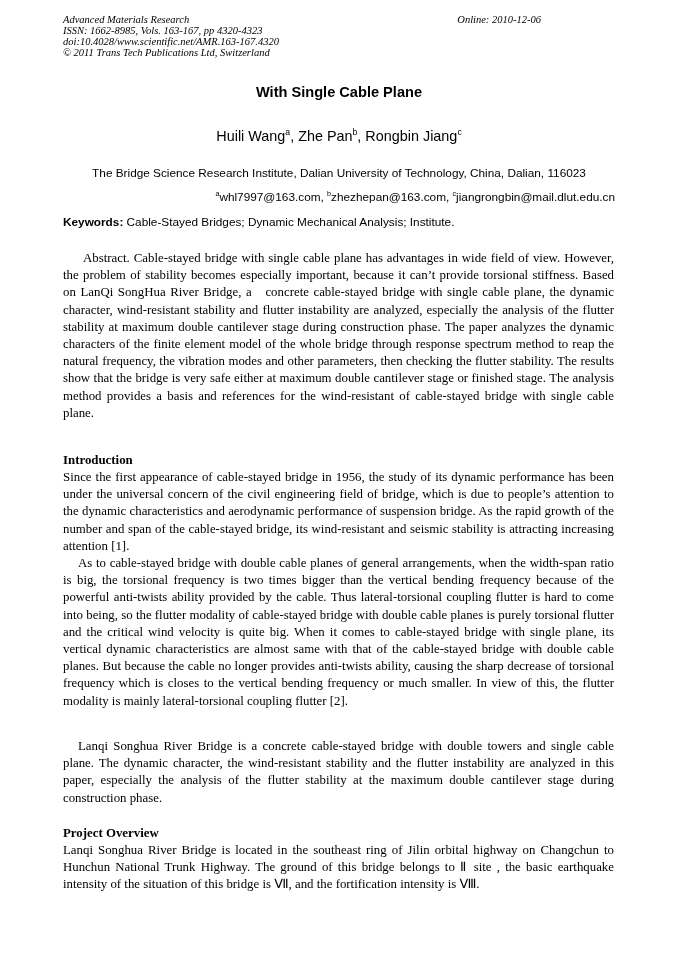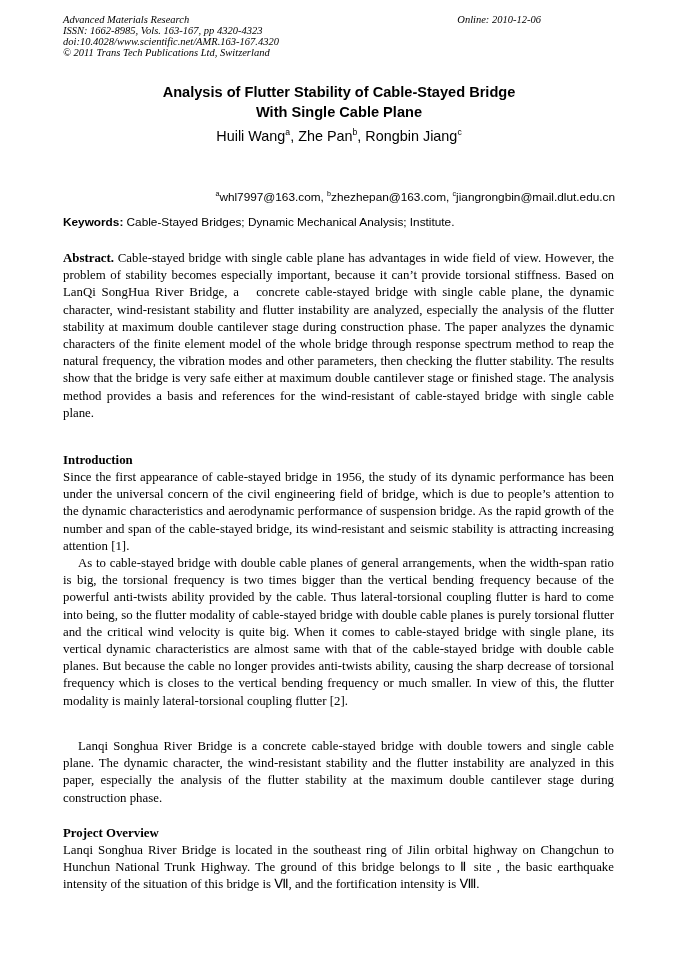--- a/index.html
+++ b/index.html
@@ -11,46 +11,46 @@
 
     .title { position: absolute; left: 63px; width: 552px; top: 82px; text-align: center; font-family: "Liberation Sans", sans-serif; font-weight: bold; font-size: 14.6px; line-height: 20px; }
     .authors { position: absolute; left: 63px; width: 552px; top: 126px; text-align: center; font-family: "Liberation Sans", sans-serif; font-size: 14.4px; line-height: 20px; }
     .authors sup, .emails sup { font-size: 0.6em; vertical-align: 0.7em; line-height: 0; }
     .affil { position: absolute; left: 63px; width: 552px; top: 165px; text-align: center; font-family: "Liberation Sans", sans-serif; font-size: 11.8px; line-height: 16px; }
     .emails { position: absolute; left: 63px; width: 552px; top: 189px; text-align: right; font-family: "Liberation Sans", sans-serif; font-size: 11.8px; line-height: 16px; }
     .keywords { position: absolute; left: 63px; width: 552px; top: 214px; font-family: "Liberation Sans", sans-serif; font-size: 11.8px; line-height: 16px; }
     .keywords b { font-weight: bold; text-align: center; }
 
     .para { position: absolute; left: 63px; width: 551px; font-family: "Liberation Serif", serif; font-size: 12.85px; line-height: 17.2px; text-align: justify; }
-    .para .lead { font-weight: bold; }
+    .para .lead { font-weight: normal; margin-left: 20px; }
     .indent { text-indent: 15px; }
     .heading { position: absolute; left: 63px; font-family: "Liberation Serif", serif; font-weight: bold; font-size: 12.85px; line-height: 17px; }
   </style>
 </head>
 <body>
 
 <div class="page">
 
   <div class="header-left">
     <div>Advanced Materials Research</div>
     <div>ISSN: 1662-8985, Vols. 163-167, pp 4320-4323</div>
     <div>doi:10.4028/www.scientific.net/AMR.163-167.4320</div>
     <div>© 2011 Trans Tech Publications Ltd, Switzerland</div>
   </div>
   <div class="header-right">Online: 2010-12-06</div>
 
   <div class="title">
-    <div>Analysis of Flutter Stability of Cable-Stayed Bridge</div>
     <div>With Single Cable Plane</div>
   </div>
 
   <div class="authors">
     <span>Huili Wang</span><sup>a</sup><span>, </span><span>Zhe Pan</span><sup>b</sup><span>, </span><span>Rongbin Jiang</span><sup>c</sup>
   </div>
 
+  <div class="affil">The Bridge Science Research Institute, Dalian University of Technology, China, Dalian, 116023</div>
 
   <div class="emails">
     <sup>a</sup><span>whl7997@163.com</span><span>, </span><sup>b</sup><span>zhezhepan@163.com</span><span>, </span><sup>c</sup><span>jiangrongbin@mail.dlut.edu.cn</span>
   </div>
 
   <div class="keywords">
     <b>Keywords:</b><span> Cable-Stayed Bridges; Dynamic Mechanical Analysis; Institute.</span>
   </div>
 
   <div class="para" style="top:250px;">

